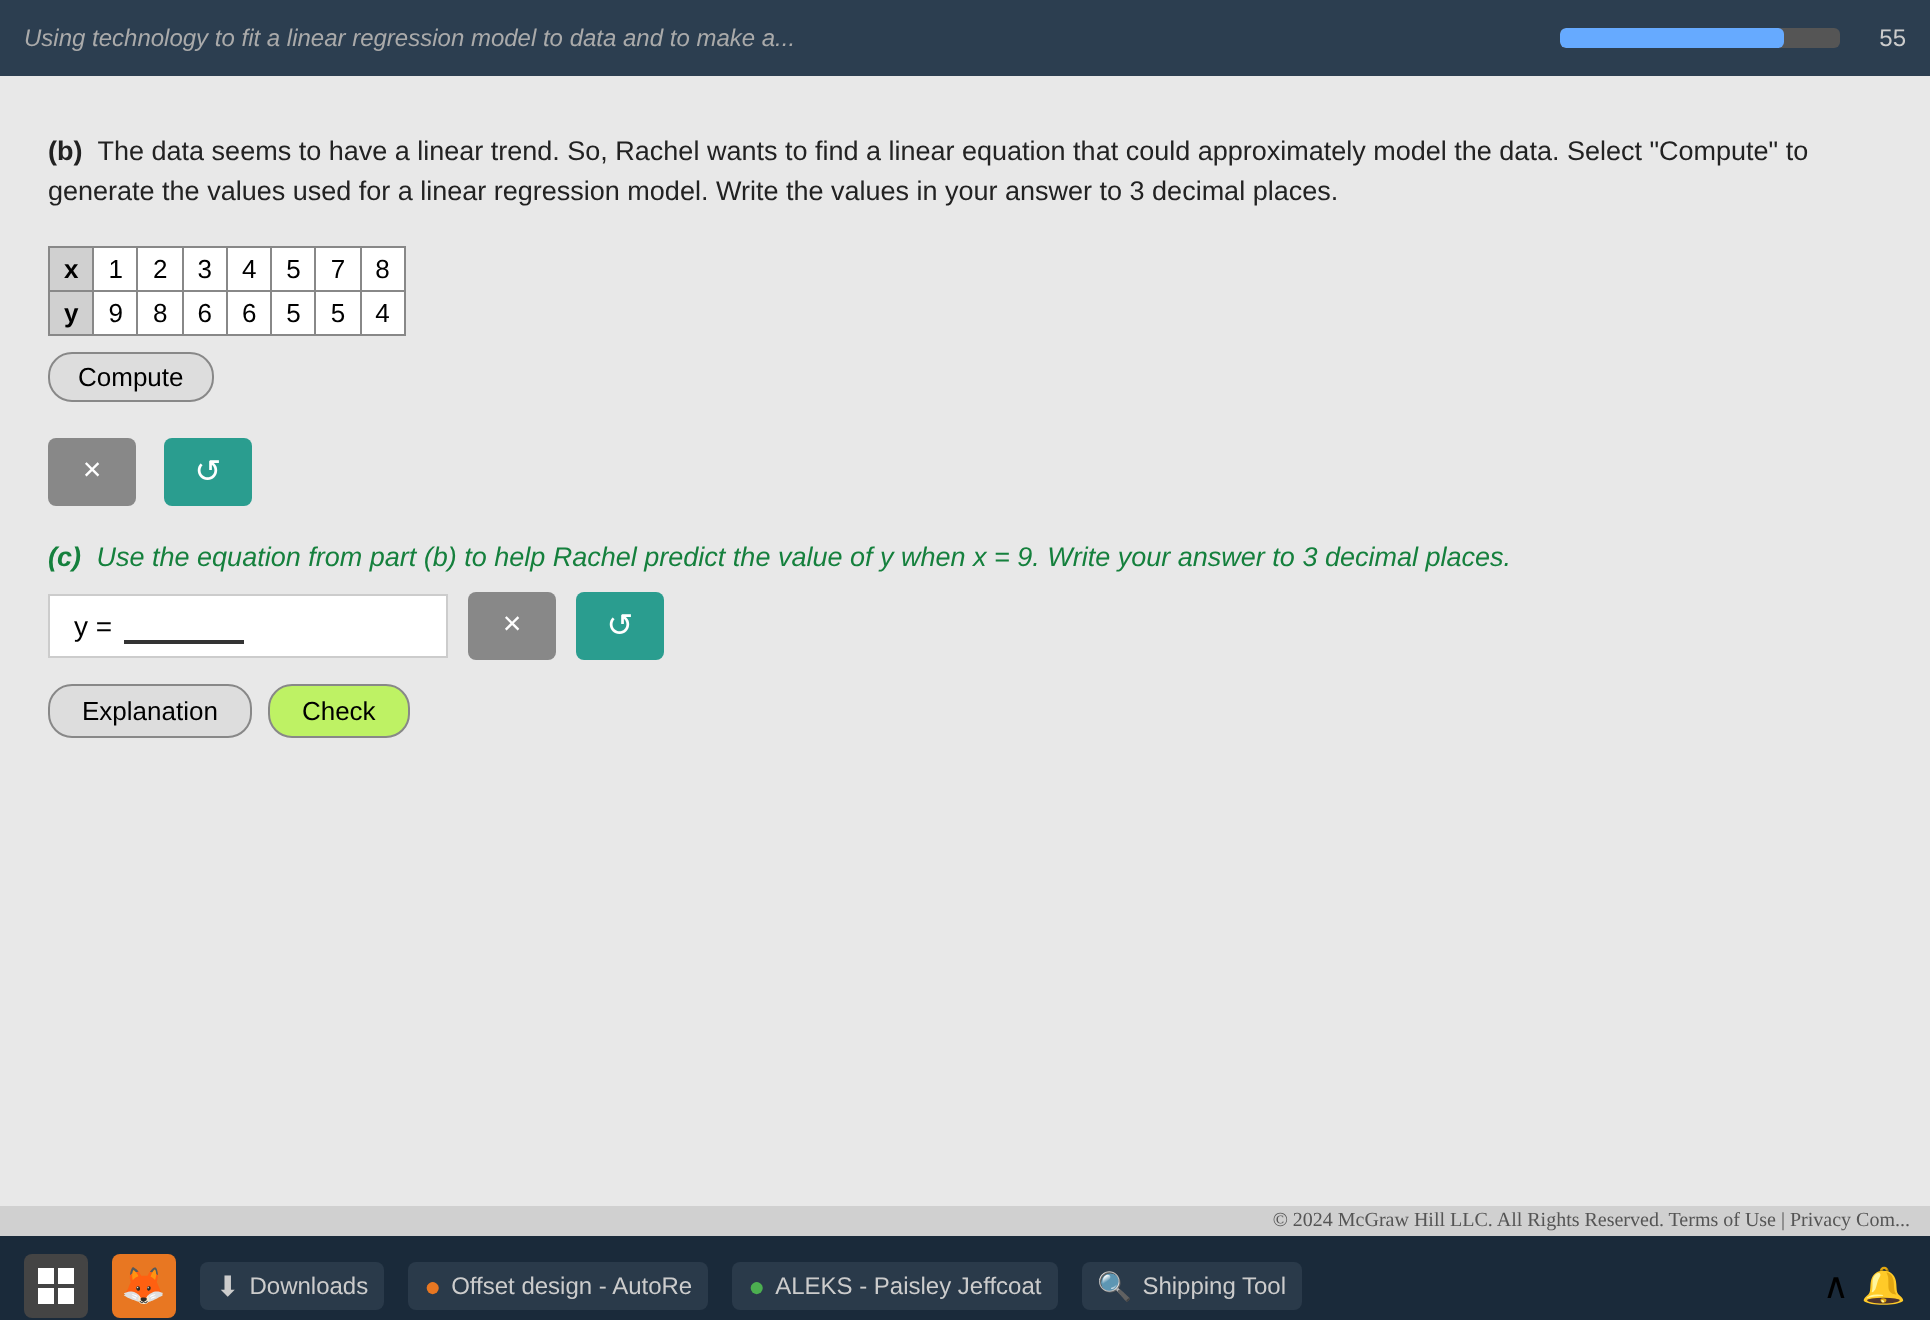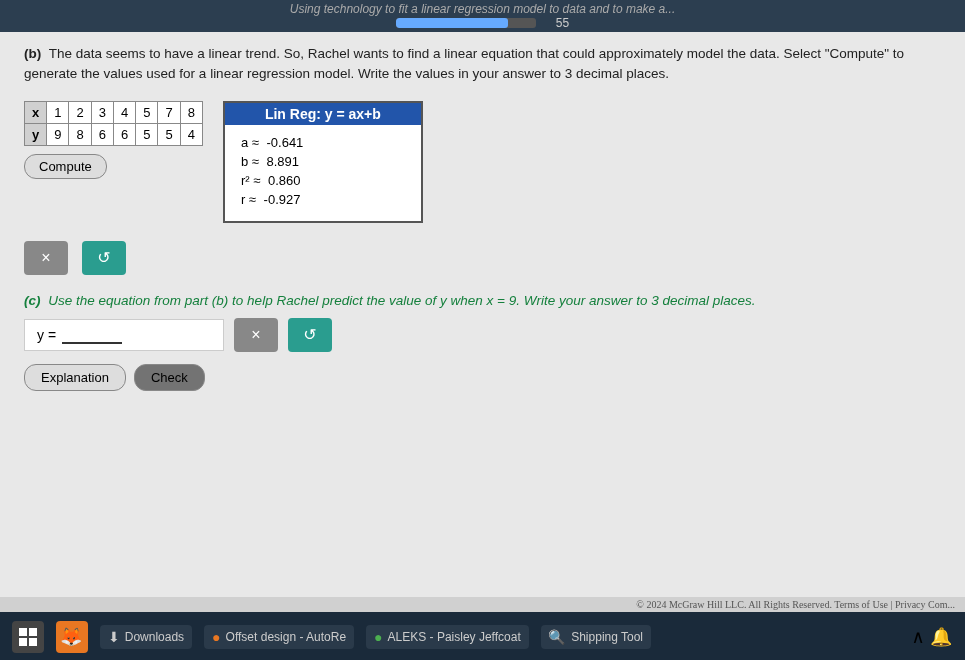--- a/index.html
+++ b/index.html
@@ -9,42 +9,41 @@
       width: 965px;
       height: 660px;
       overflow: hidden;
       position: relative;
     }
 
     .top-bar {
       background: #2c3e50;
       color: #ccc;
       font-size: 12px;
-      padding: 2px 12px;
+      padding: 12px 12px;
       display: flex;
       align-items: center;
       justify-content: space-between;
-      flex-direction: column;
     }
 
     .top-bar-title {
       color: #aaa;
       font-size: 12px;
       font-style: italic;
     }
 
     .top-bar-right {
       display: flex;
       align-items: center;
       gap: 6px;
     }
 
     .content-area {
       background: #e8e8e8;
-      padding: 12px 24px;
+      padding: 28px 24px;
       height: 565px;
       overflow-y: auto;
     }
 
     .question-label {
       font-size: 13.5px;
       color: #222;
       line-height: 1.5;
       margin-bottom: 16px;
     }
@@ -178,21 +177,21 @@
     .footer-btn {
       background: #ddd;
       border: 1px solid #888;
       border-radius: 12px;
       padding: 5px 16px;
       font-size: 13px;
       cursor: pointer;
     }
 
     .footer-btn.check-btn {
-      background: #737373;
+      background: #bef264;
     }
 
     .bottom-bar {
       background: #1a2a3a;
       height: 50px;
       display: flex;
       align-items: center;
       padding: 0 12px;
       gap: 12px;
     }
@@ -276,41 +275,20 @@
           <td>5</td>
           <td>5</td>
           <td>4</td>
         </tr>
       </tbody>
         </table>
 
       <button class="compute-btn">Compute</button>
     </div>
 
-    <div class="lin-reg-box">
-      <div class="lin-reg-title">
-        <span>Lin Reg: y = ax+b</span>
-      </div>
-      <div class="lin-reg-row">
-        <span>a ≈</span>
-        <span style="margin-left:4px;">-0.641</span>
-      </div>
-      <div class="lin-reg-row">
-        <span>b ≈</span>
-        <span style="margin-left:4px;">8.891</span>
-      </div>
-      <div class="lin-reg-row">
-        <span>r² ≈</span>
-        <span style="margin-left:4px;">0.860</span>
-      </div>
-      <div class="lin-reg-row">
-        <span>r ≈</span>
-        <span style="margin-left:4px;">-0.927</span>
-      </div>
-    </div>
   </div>
 
   <div style="display:flex;align-items:center;gap:14px;margin-bottom:18px;">
     <button class="action-btn btn-gray">×</button>
     <button class="action-btn btn-teal">↺</button>
   </div>
 
   <div class="part-c-label">
     <span style="font-weight:bold;margin-right:4px;">(c)</span>
     <span>Use the equation from part (b) to help Rachel predict the value of y when x = 9. Write your answer to 3 decimal places.</span>

